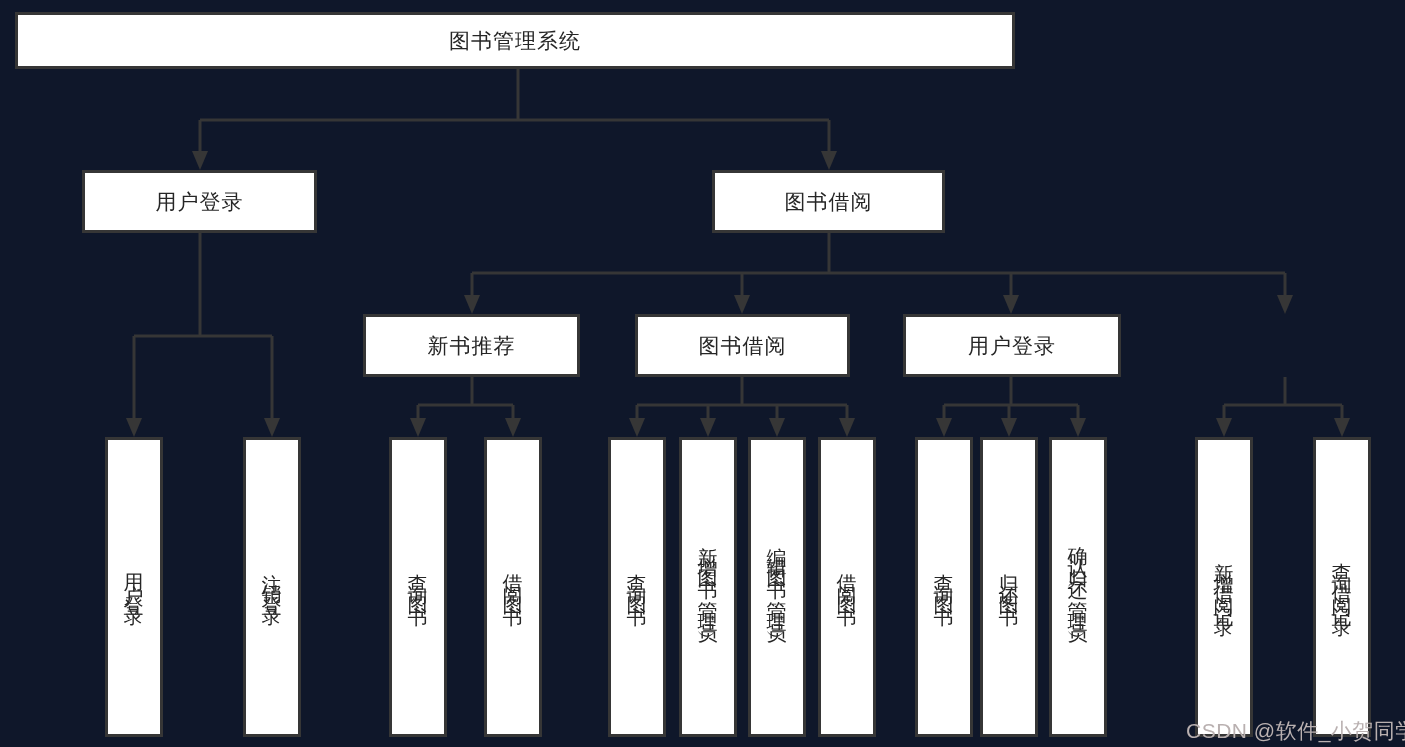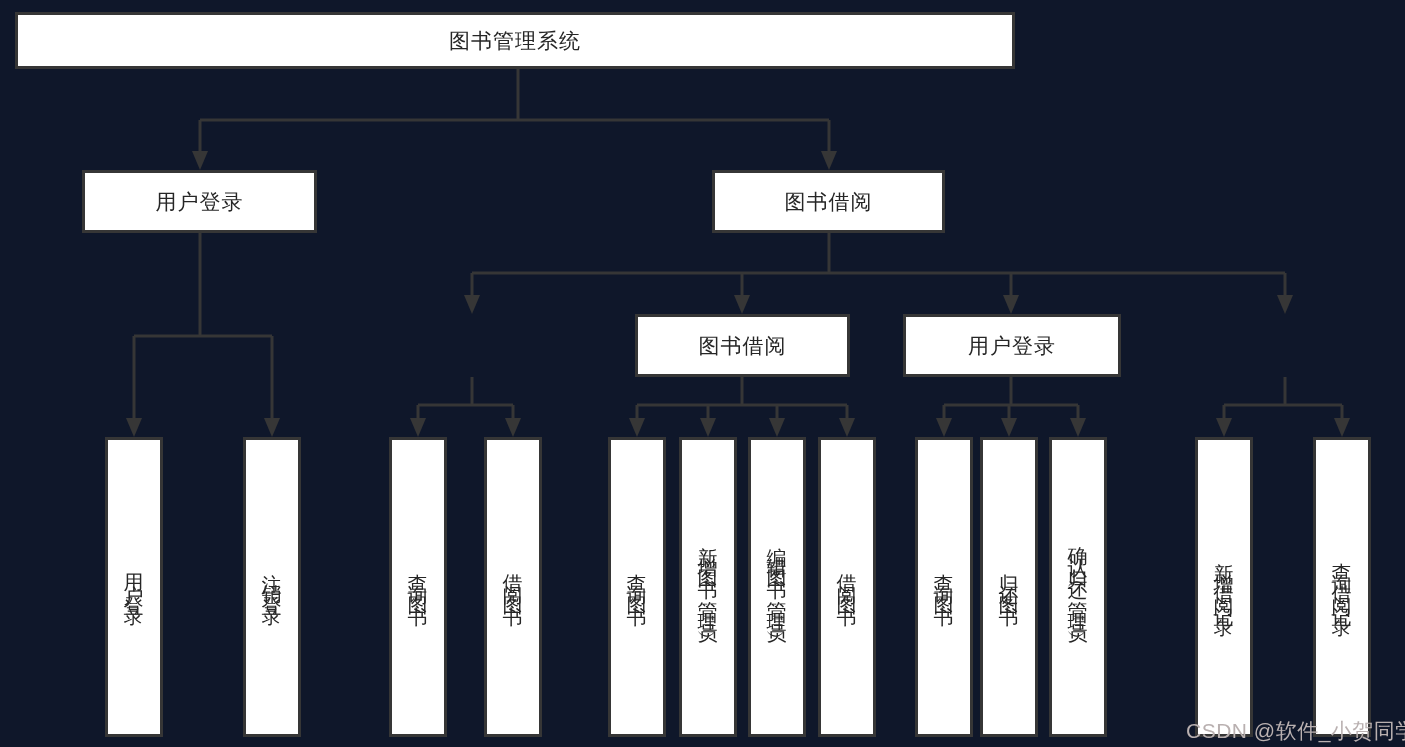--- a/index.html
+++ b/index.html
@@ -100,20 +100,21 @@
       <polygon points="1216,418 1232,418 1224,437"></polygon>
       <polygon points="1334,418 1350,418 1342,437"></polygon>
     </g>
   </svg>
 
   <div class="box hbox" style="left:15px; top:12px; width:1000px; height:57px;">图书管理系统</div>
 
   <div class="box hbox" style="left:82px; top:170px; width:235px; height:63px;">用户登录</div>
   <div class="box hbox" style="left:712px; top:170px; width:233px; height:63px;">图书借阅</div>
 
+  <div class="box hbox" style="left:363px; top:314px; width:217px; height:63px;">新书推荐</div>
   <div class="box hbox" style="left:635px; top:314px; width:215px; height:63px;">图书借阅</div>
   <div class="box hbox" style="left:903px; top:314px; width:218px; height:63px;">用户登录</div>
 
   <div class="box vbox" style="left:105px; top:437px; width:58px; height:300px;">用户登录</div>
   <div class="box vbox" style="left:243px; top:437px; width:58px; height:300px;">注销登录</div>
 
   <div class="box vbox" style="left:389px; top:437px; width:58px; height:300px;">查询图书</div>
   <div class="box vbox" style="left:484px; top:437px; width:58px; height:300px;">借阅图书</div>
 
   <div class="box vbox" style="left:608px; top:437px; width:58px; height:300px;">查询图书</div>

